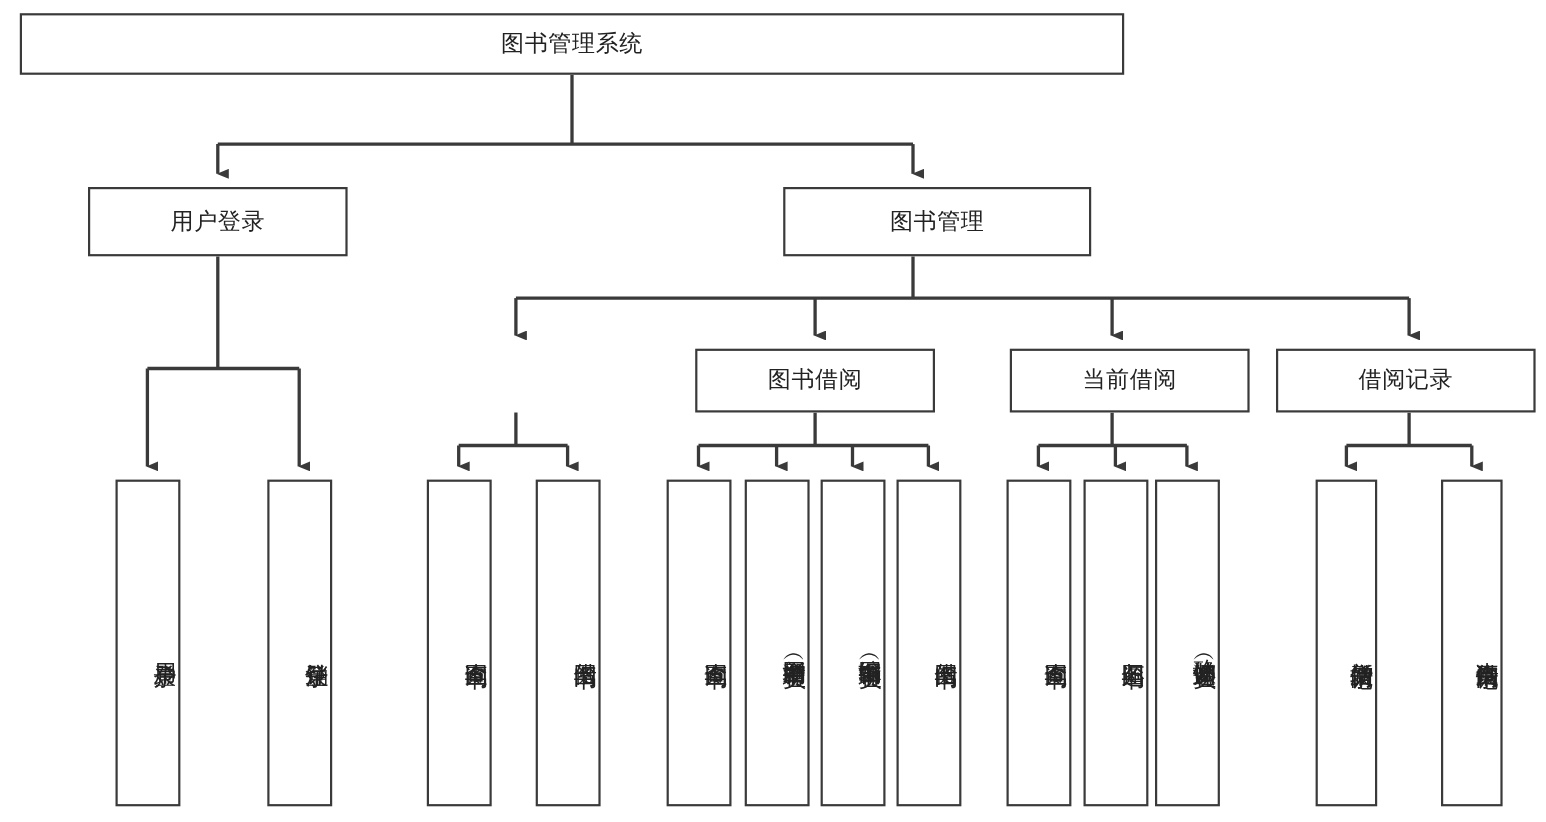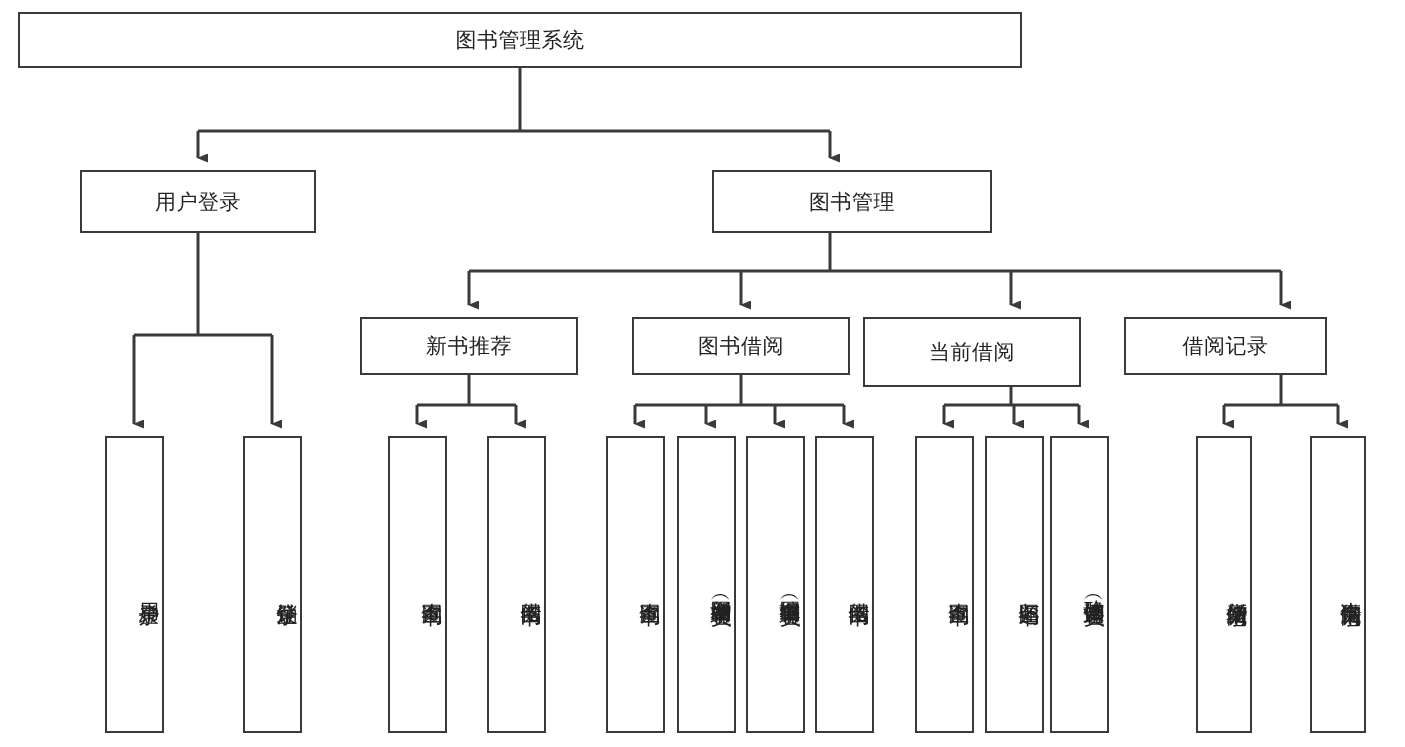--- a/index.html
+++ b/index.html
@@ -112,24 +112,23 @@
       <path d="M 1224,405 L 1224,424" marker-end="url(#arrowhead)"></path>
       <path d="M 1338,405 L 1338,424" marker-end="url(#arrowhead)"></path>
     </g>
   </svg>
 
   <div class="node node-h" style="left: 18px; top: 12px; width: 1004px; height: 56px;">图书管理系统</div>
 
   <div class="node node-h" style="left: 80px; top: 170px; width: 236px; height: 63px;">用户登录</div>
   <div class="node node-h" style="left: 712px; top: 170px; width: 280px; height: 63px;">图书管理</div>
 
-  <div class="node node-h" style="left: 360px; top: 317px; width: 218px; height: 58px;">新书推荐</div>
   <div class="node node-h" style="left: 632px; top: 317px; width: 218px; height: 58px;">图书借阅</div>
-  <div class="node node-h" style="left: 863px; top: 317px; width: 218px; height: 70px;">当前借阅</div>
-  <div class="node node-h" style="left: 1124px; top: 317px; width: 203px; height: 58px;">借阅记录</div>
+  <div class="node node-h" style="left: 918px; top: 317px; width: 218px; height: 58px;">当前借阅</div>
+  <div class="node node-h" style="left: 1160px; top: 317px; width: 236px; height: 58px;">借阅记录</div>
 
   <div class="node node-v" style="left: 105px; top: 436px; width: 59px; height: 297px;">用户登录</div>
   <div class="node node-v" style="left: 243px; top: 436px; width: 59px; height: 297px;">注销登录</div>
   <div class="node node-v" style="left: 388px; top: 436px; width: 59px; height: 297px;">查询图书</div>
   <div class="node node-v" style="left: 487px; top: 436px; width: 59px; height: 297px;">借阅图书</div>
   <div class="node node-v" style="left: 606px; top: 436px; width: 59px; height: 297px;">查询图书</div>
   <div class="node node-v" style="left: 677px; top: 436px; width: 59px; height: 297px;">新增图书（管理员）</div>
   <div class="node node-v" style="left: 746px; top: 436px; width: 59px; height: 297px;">编辑图书（管理员）</div>
   <div class="node node-v" style="left: 815px; top: 436px; width: 59px; height: 297px;">借阅图书</div>
   <div class="node node-v" style="left: 915px; top: 436px; width: 59px; height: 297px;">查询图书</div>

